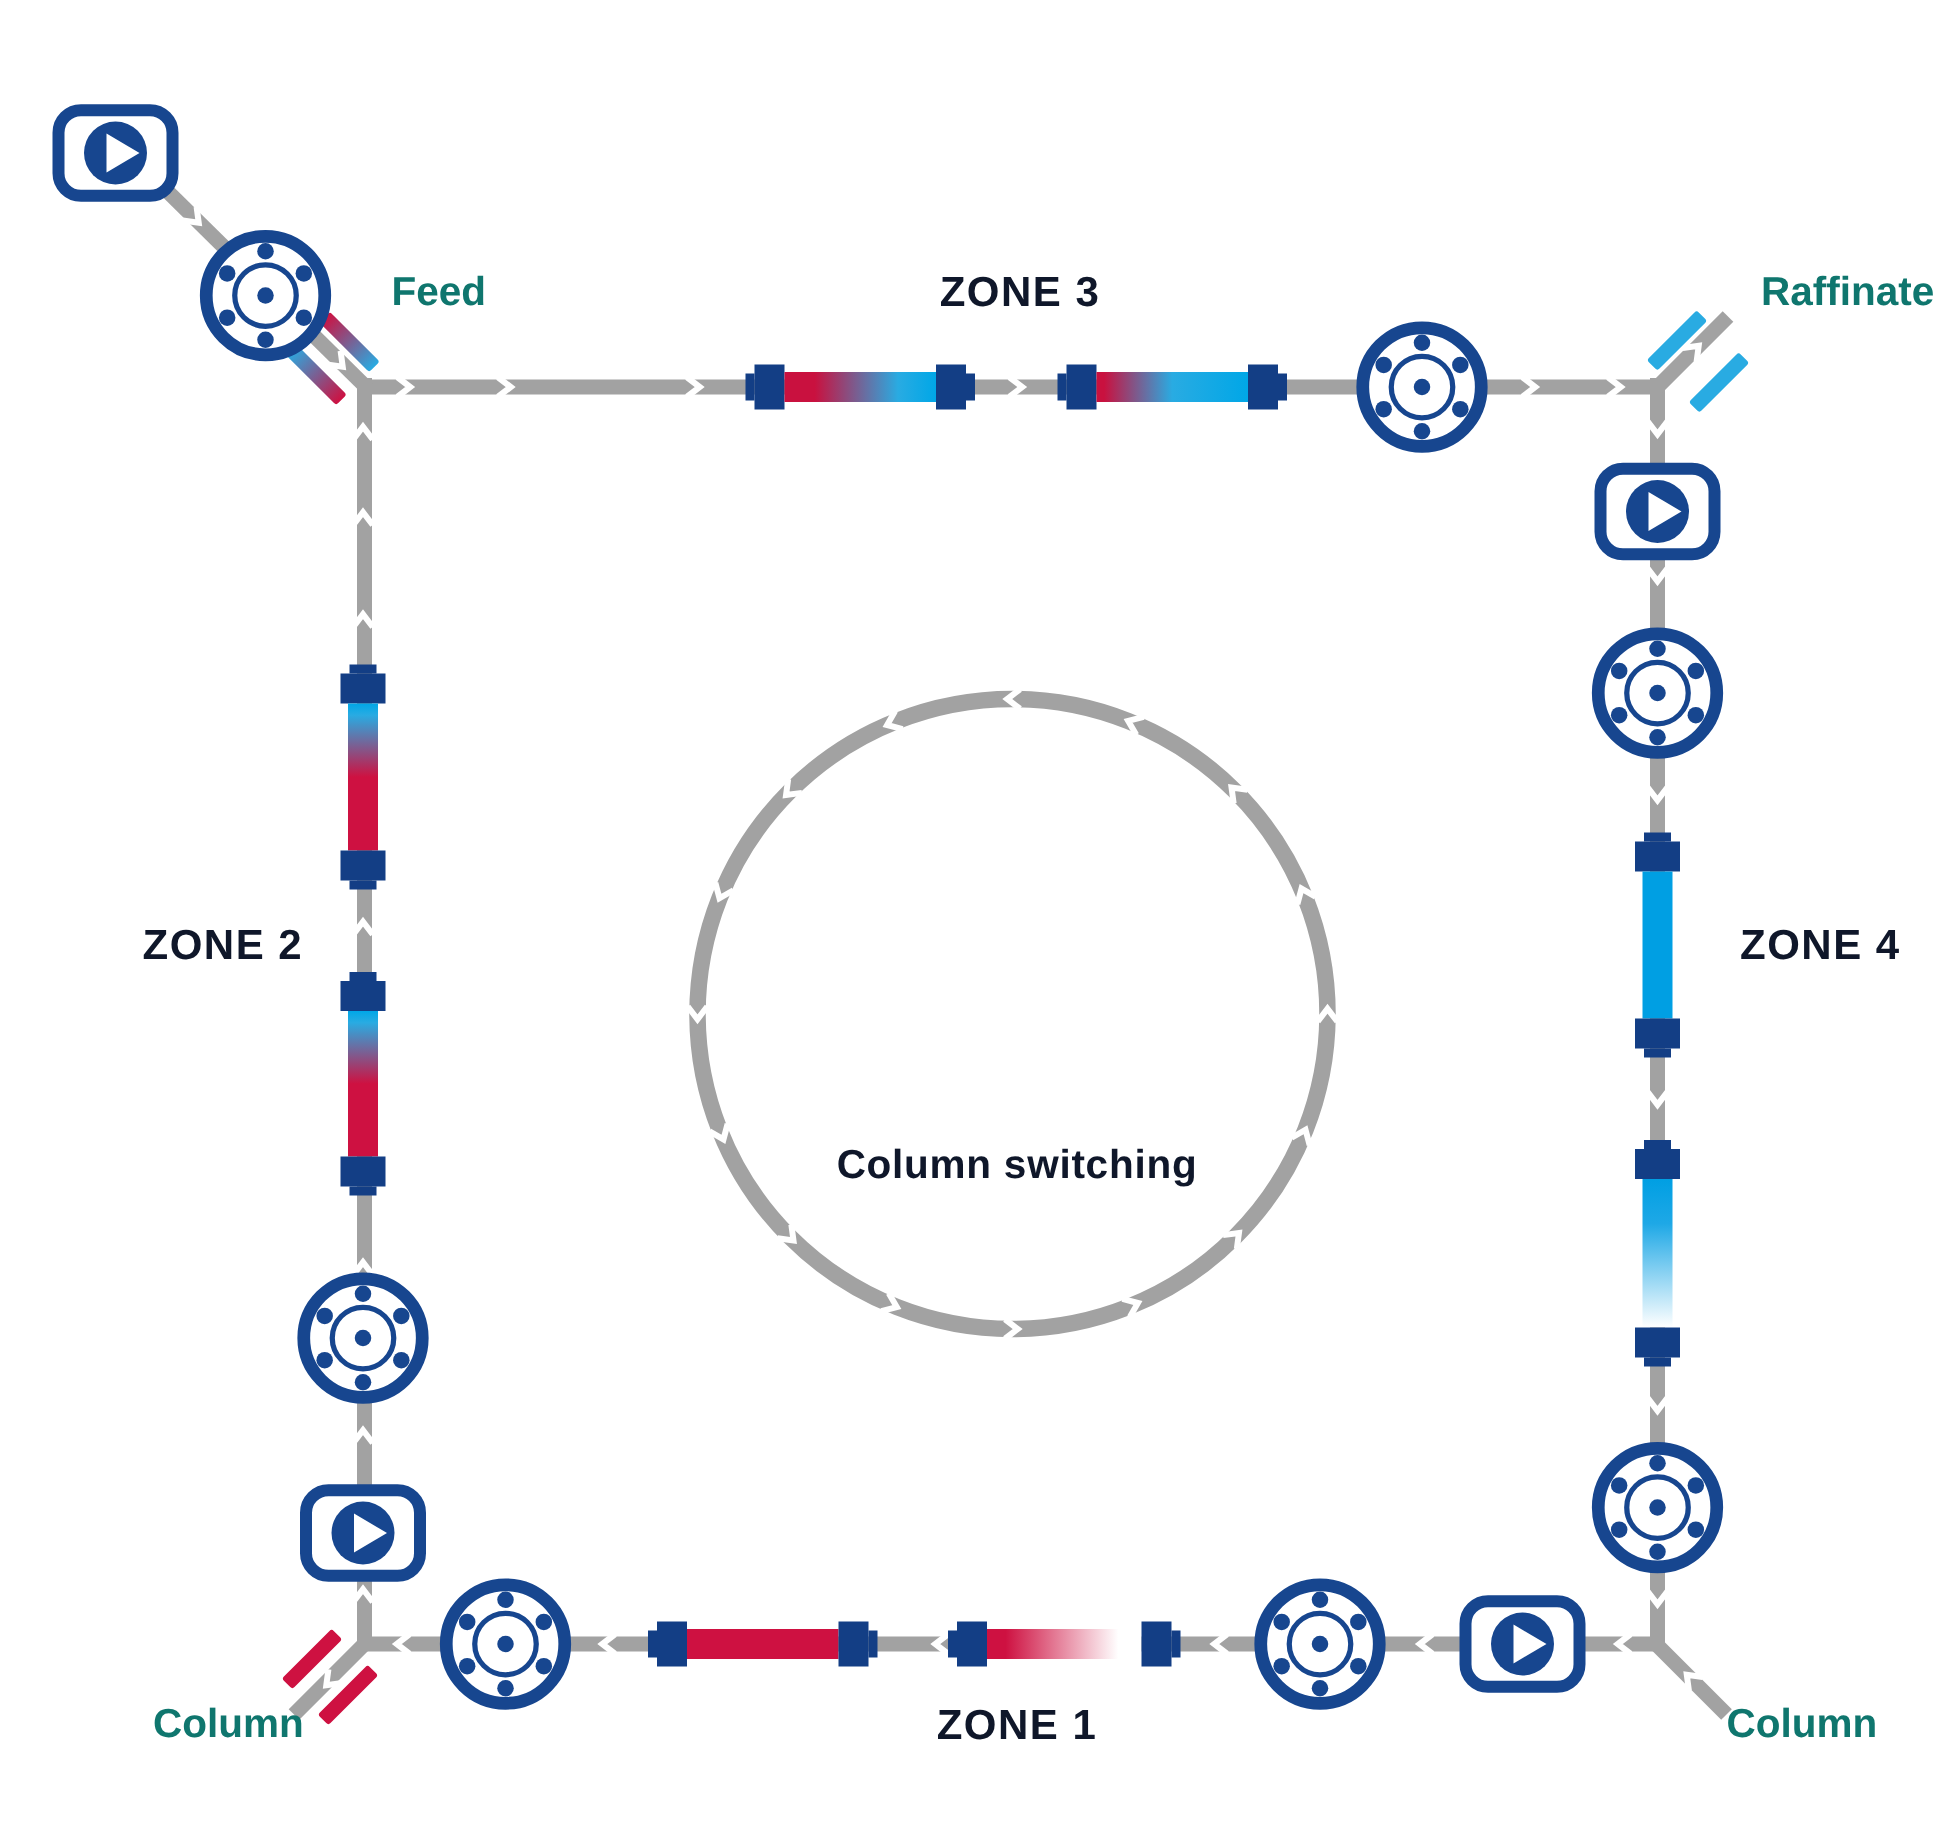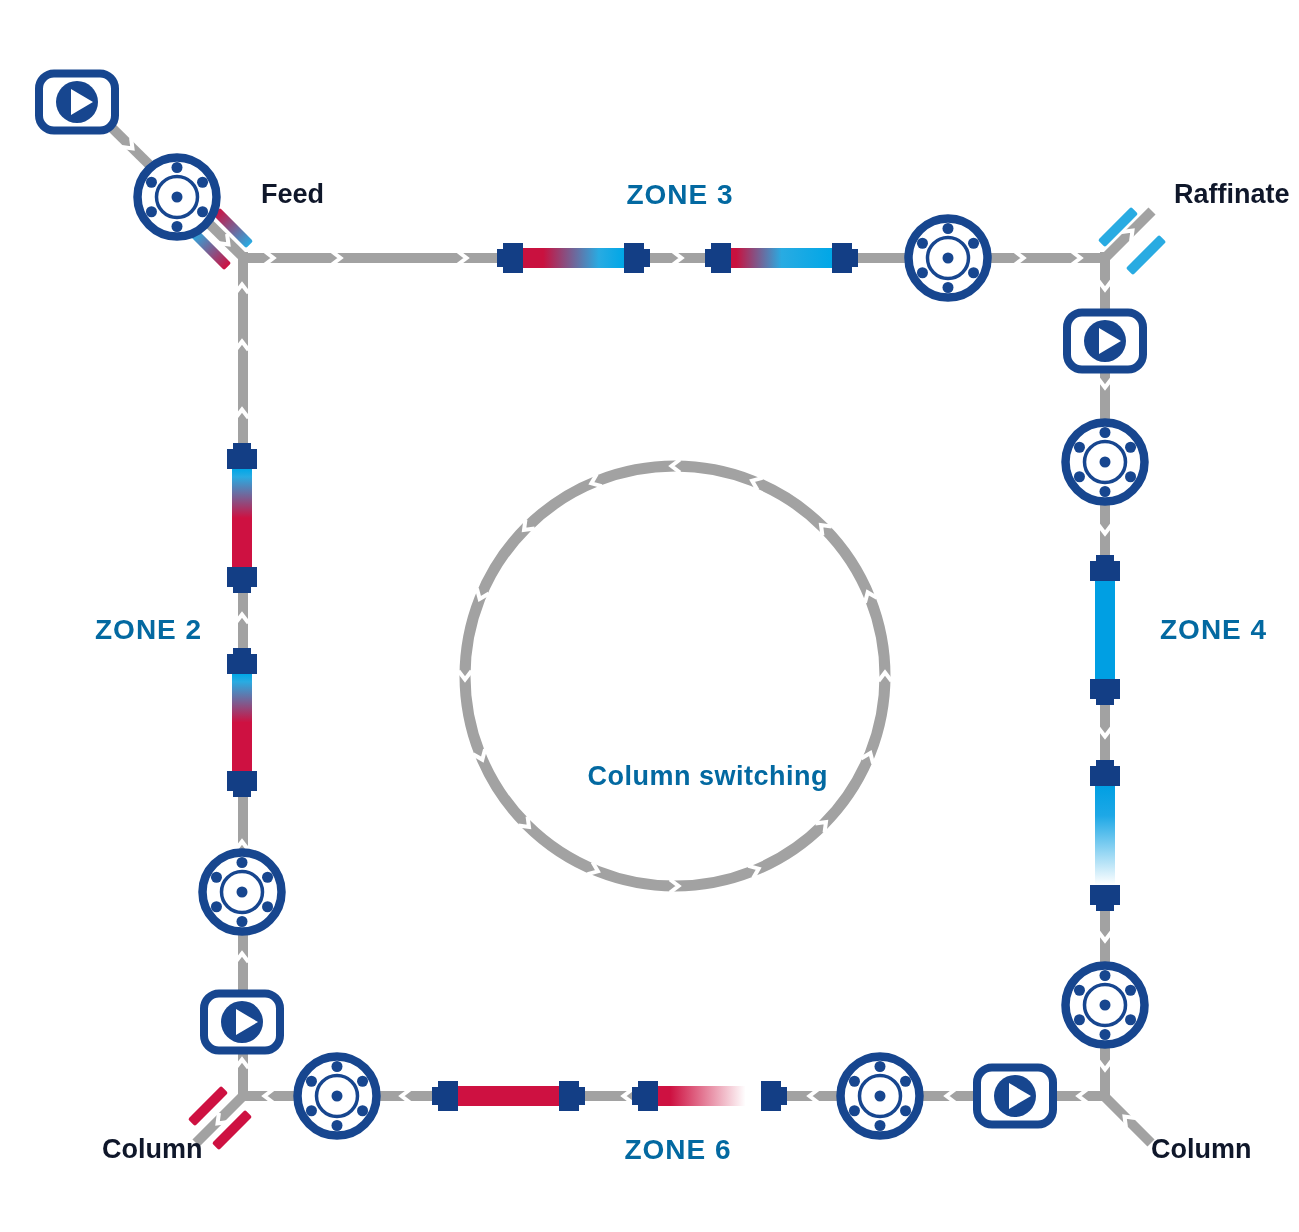--- a/index.html
+++ b/index.html
@@ -10,28 +10,28 @@
     font-family:"Liberation Sans", sans-serif;
     overflow:hidden;
   }
   #diagram-svg{position:absolute;left:0;top:0;}
   .lbl{
     position:absolute;
     font-weight:700;
     white-space:nowrap;
     user-select:none;
   }
-  .lbl-navy{color:#0f172a;font-size:27px;}
-  .lbl-gray{color:#0369a1;font-size:28px;letter-spacing:1px;}
+  .lbl-navy{color:#0f766e;font-size:27px;}
+  .lbl-gray{color:#0f172a;font-size:28px;letter-spacing:1px;}
   #lbl-feed{left:261px;top:179px;}
   #lbl-zone3{left:560px;top:179px;width:240px;text-align:center;}
   #lbl-raffinate{left:1150px;top:179px;margin-left:24px;}
   #lbl-zone2{left:64px;top:614px;margin-left:31px;}
   #lbl-zone4{left:1160px;top:614px;}
-  #lbl-switching{left:528px;top:761px;width:300px;text-align:right;font-size:27px;letter-spacing:0.5px;}
+  #lbl-switching{left:528px;top:761px;width:300px;text-align:center;font-size:27px;letter-spacing:0.5px;}
   #lbl-extract{left:102px;top:1134px;}
   #lbl-zone1{left:558px;top:1134px;width:240px;text-align:center;}
   #lbl-eluent{left:1151px;top:1134px;}
 </style>
 </head>
 <body>
 
 <div id="stage">
   <div id="diagram-canvas">
       <svg id="diagram-svg" width="1299" height="1232" viewBox="0 0 1299 1232">
@@ -409,15 +409,15 @@
       </svg>
     </div>
 
   <div class="lbl lbl-navy" id="lbl-feed">Feed</div>
   <div class="lbl lbl-gray" id="lbl-zone3">ZONE 3</div>
   <div class="lbl lbl-navy" id="lbl-raffinate">Raffinate</div>
   <div class="lbl lbl-gray" id="lbl-zone2">ZONE 2</div>
   <div class="lbl lbl-gray" id="lbl-zone4">ZONE 4</div>
   <div class="lbl lbl-gray" id="lbl-switching">Column switching</div>
   <div class="lbl lbl-navy" id="lbl-extract">Column</div>
-  <div class="lbl lbl-gray" id="lbl-zone1">ZONE 6</div>
+  <div class="lbl lbl-gray" id="lbl-zone1">ZONE 1</div>
   <div class="lbl lbl-navy" id="lbl-eluent">Column</div>
 </div>
 
 </body></html>

